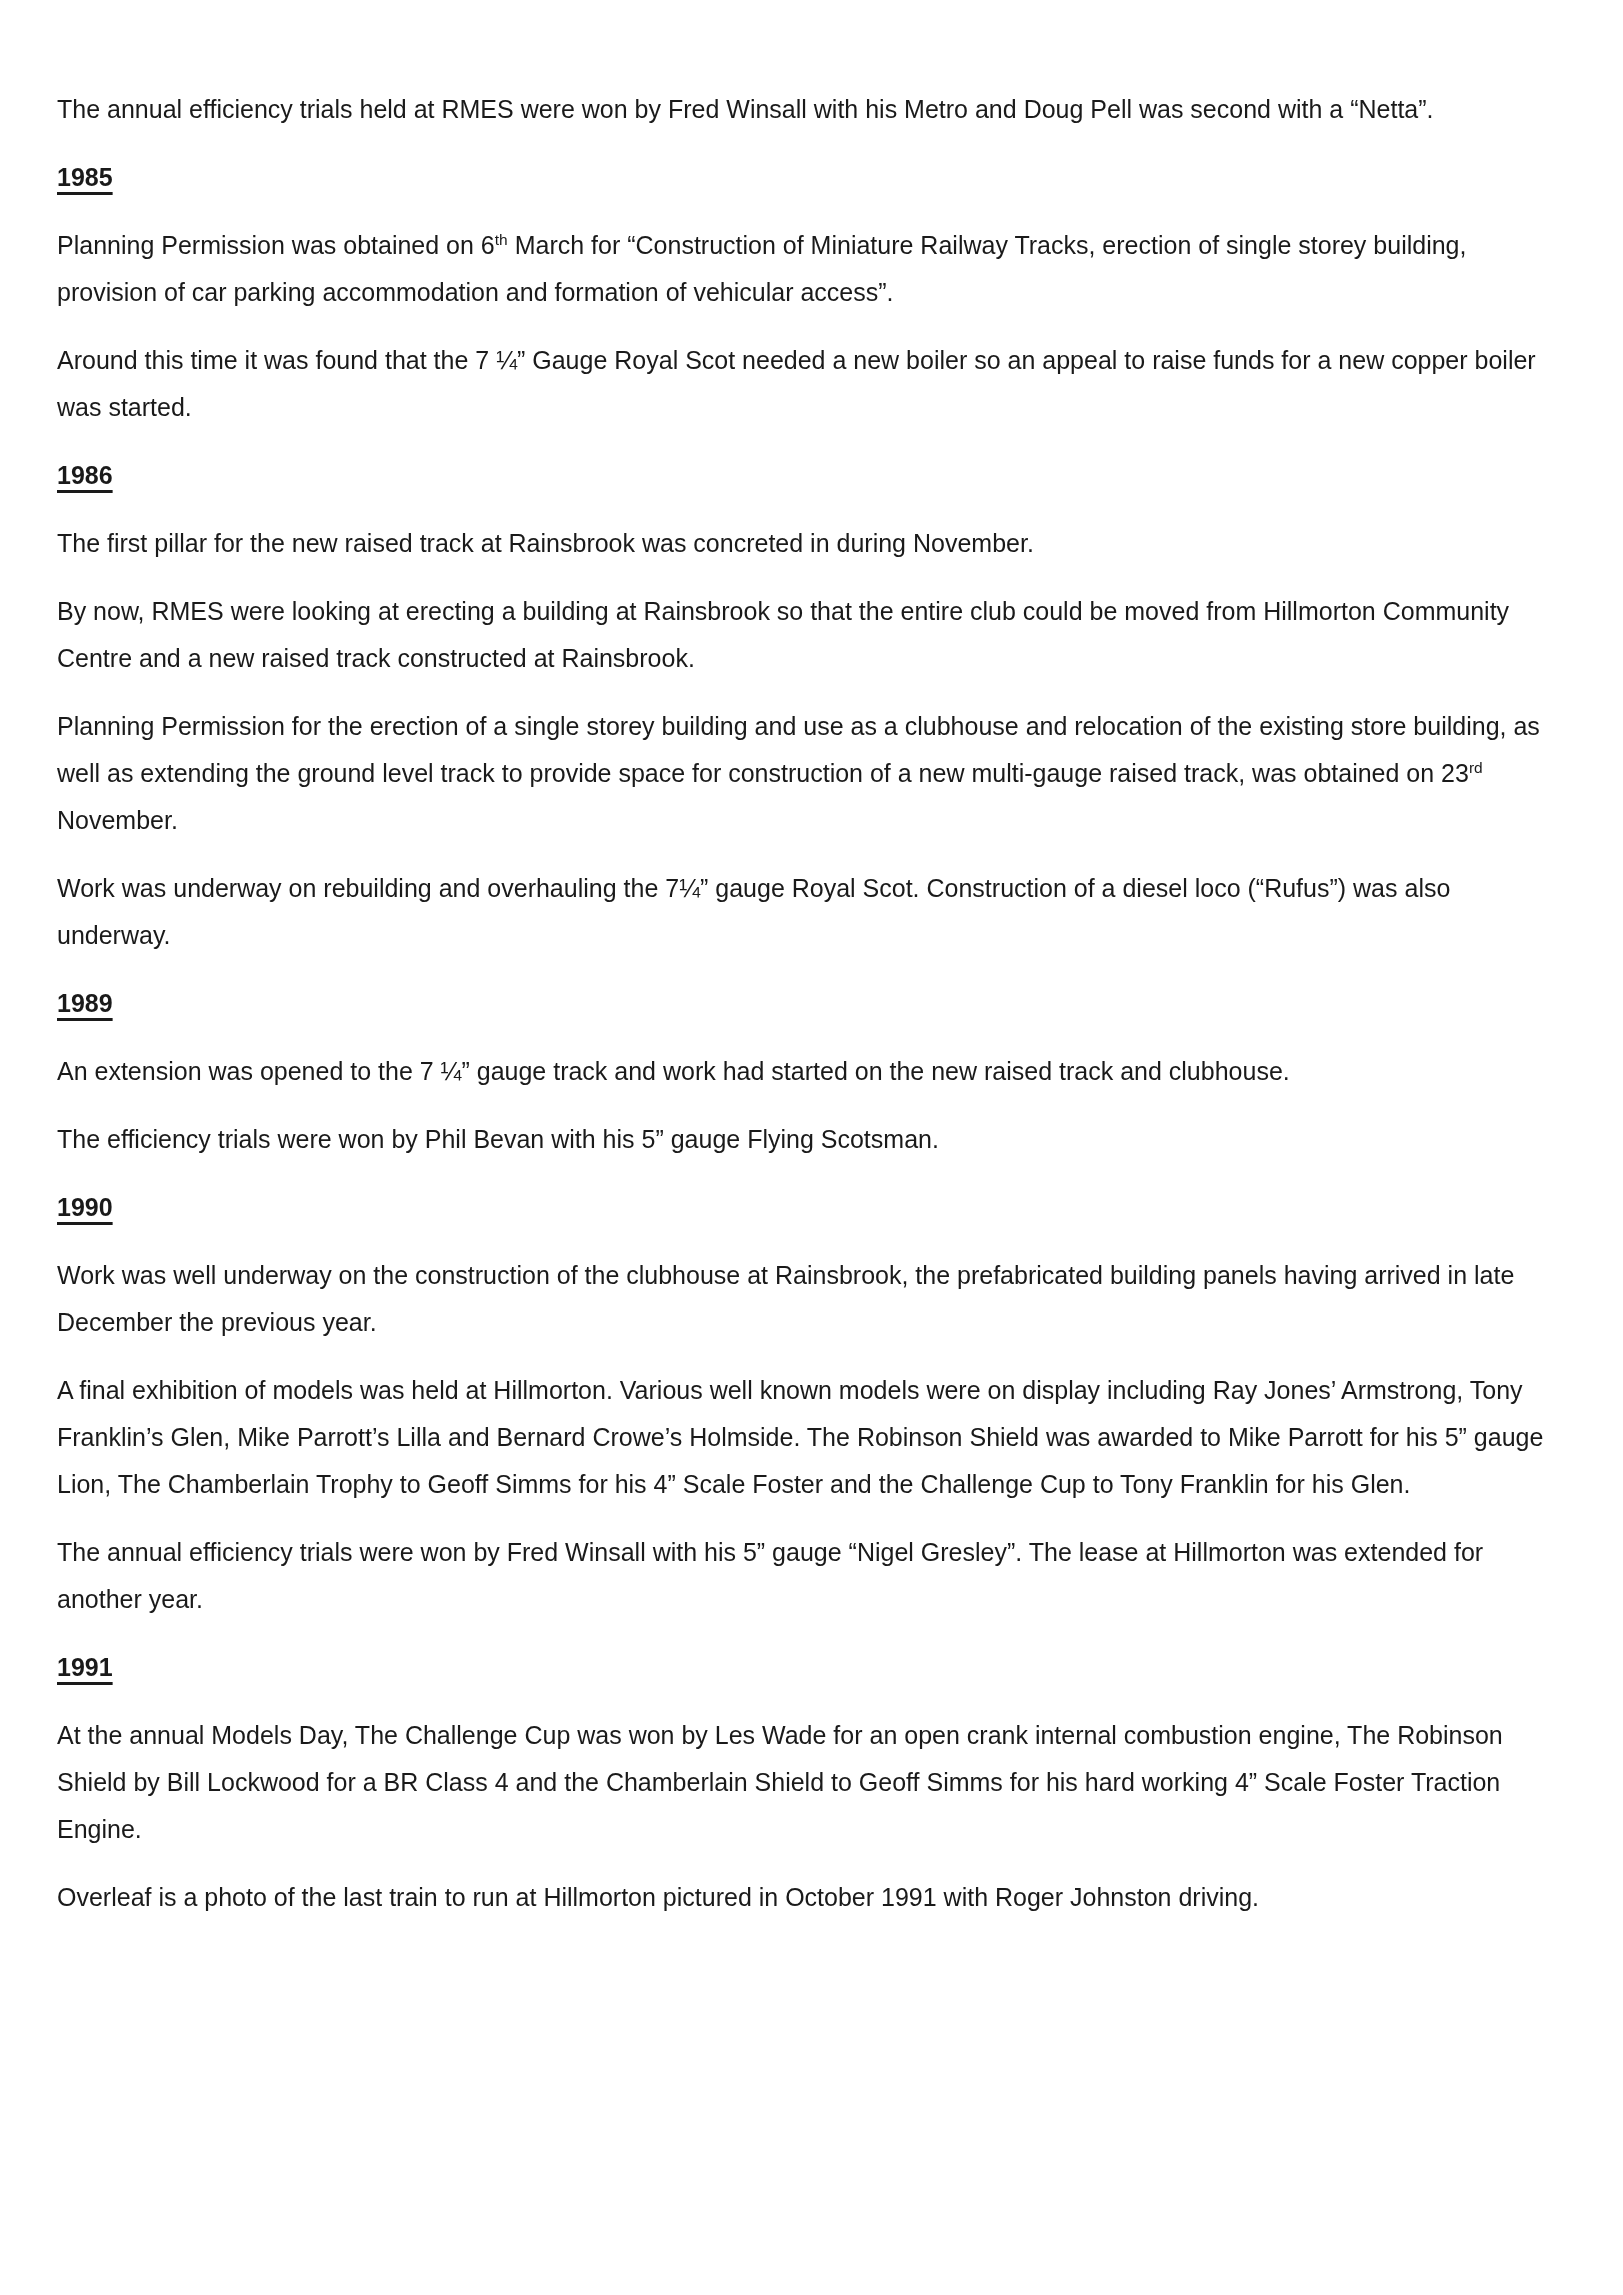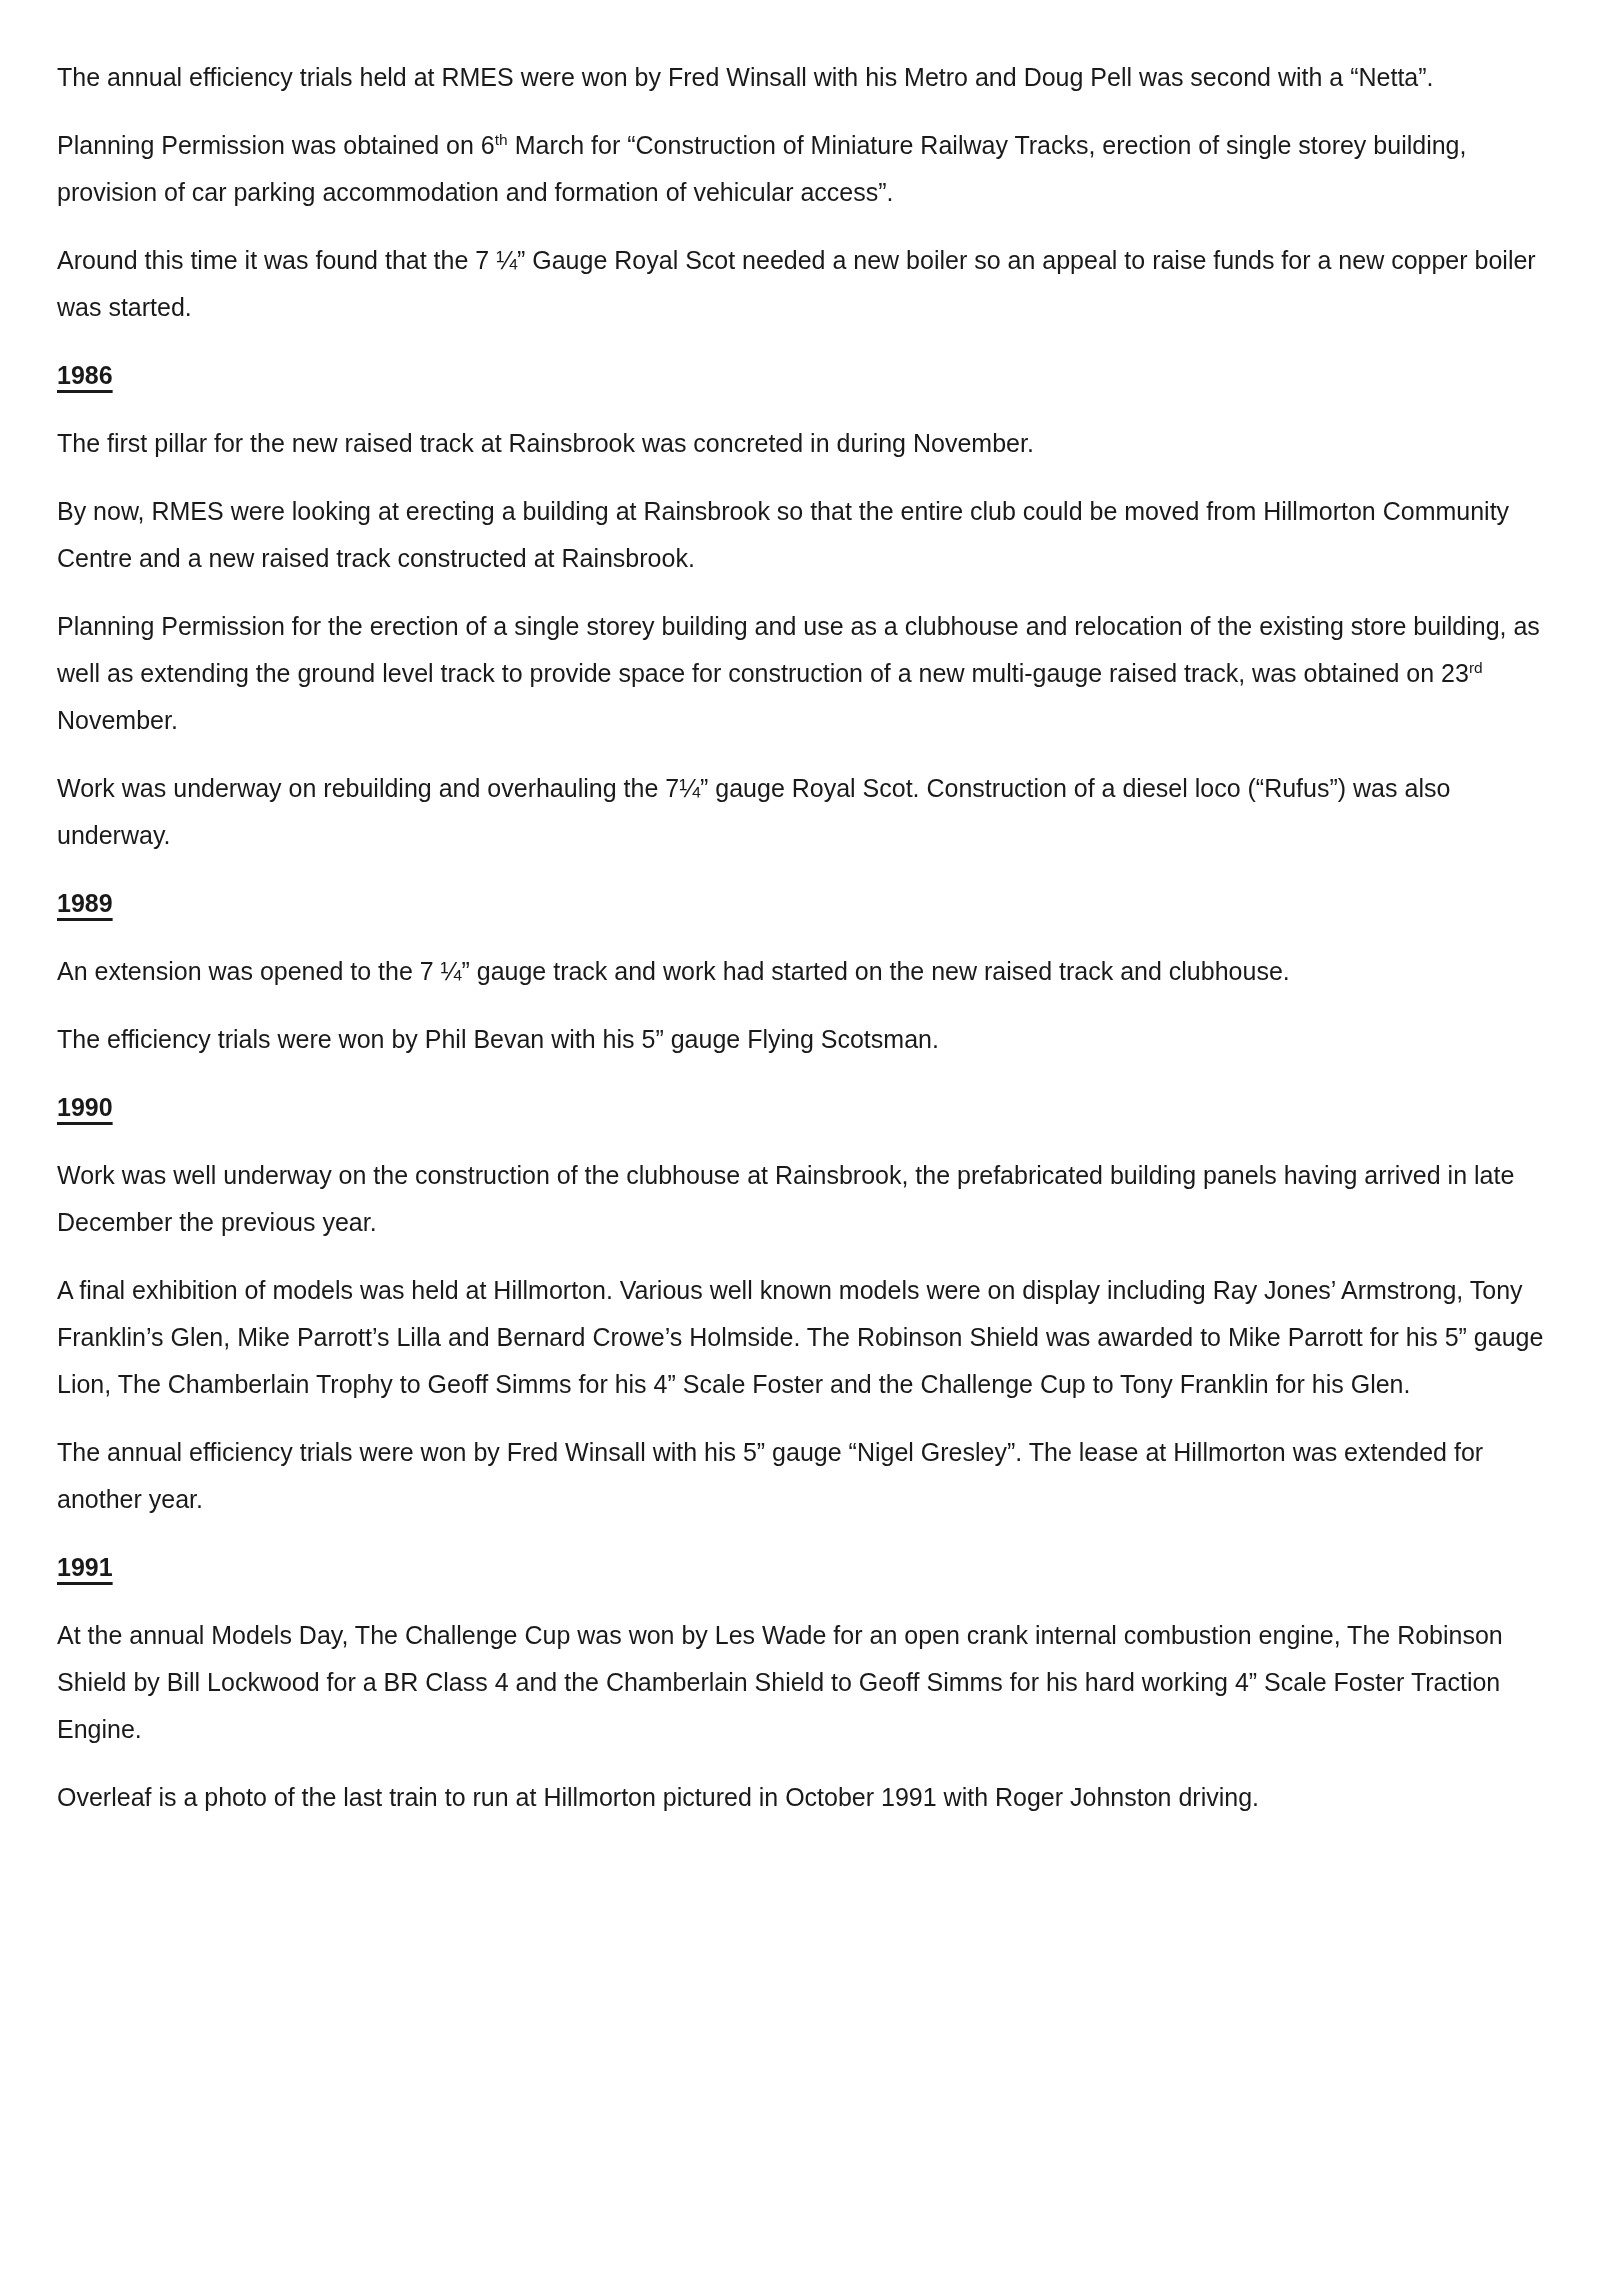--- a/index.html
+++ b/index.html
@@ -7,21 +7,21 @@
     padding: 0;
     background: #ffffff;
   }
   .page {
     position: relative;
     width: 1623px;
     height: 2295px;
     box-sizing: border-box;
     background: #ffffff;
     color: #1a1a1a;
-    padding: 54px 56px 34px 57px;
+    padding: 86px 56px 34px 57px;
     font-family: "Liberation Sans", sans-serif;
     font-size: 25px;
     overflow: hidden;
   }
   .para {
     margin: 0 0 21px 0;
     line-height: 47px;
     font-weight: 400;
     white-space: normal;
   }
@@ -40,20 +40,21 @@
     vertical-align: super;
   }
 </style>
 </head>
 <body>
 
 <div class="page">
 
   <p class="para"><span>The annual efficiency trials held at RMES were won by Fred Winsall with his Metro and Doug Pell was second with a “Netta”.</span></p>
 
+  <h2 class="year-heading">1985</h2>
   <p class="para"><span>Planning Permission was obtained on 6</span><sup>th</sup><span> March for “Construction of Miniature Railway Tracks, erection of single storey building, provision of car parking accommodation and formation of vehicular access”.</span></p>
   <p class="para"><span>Around this time it was found that the 7 ¼” Gauge Royal Scot needed a new boiler so an appeal to raise funds for a new copper boiler was started.</span></p>
 
   <h2 class="year-heading">1986</h2>
   <p class="para"><span>The first pillar for the new raised track at Rainsbrook was concreted in during November.</span></p>
 
   <p class="para"><span>By now, RMES were looking at erecting a building at Rainsbrook so that the entire club could be moved from Hillmorton Community Centre and a new raised track constructed at Rainsbrook.</span></p>
   <p class="para"><span>Planning Permission for the erection of a single storey building and use as a clubhouse and relocation of the existing store building, as well as extending the ground level track to provide space for construction of a new multi-gauge raised track, was obtained on 23</span><sup>rd</sup><span> November.</span></p>
   <p class="para"><span>Work was underway on rebuilding and overhauling the 7¼” gauge Royal Scot.  Construction of a diesel loco (“Rufus”) was also underway.</span></p>
 

